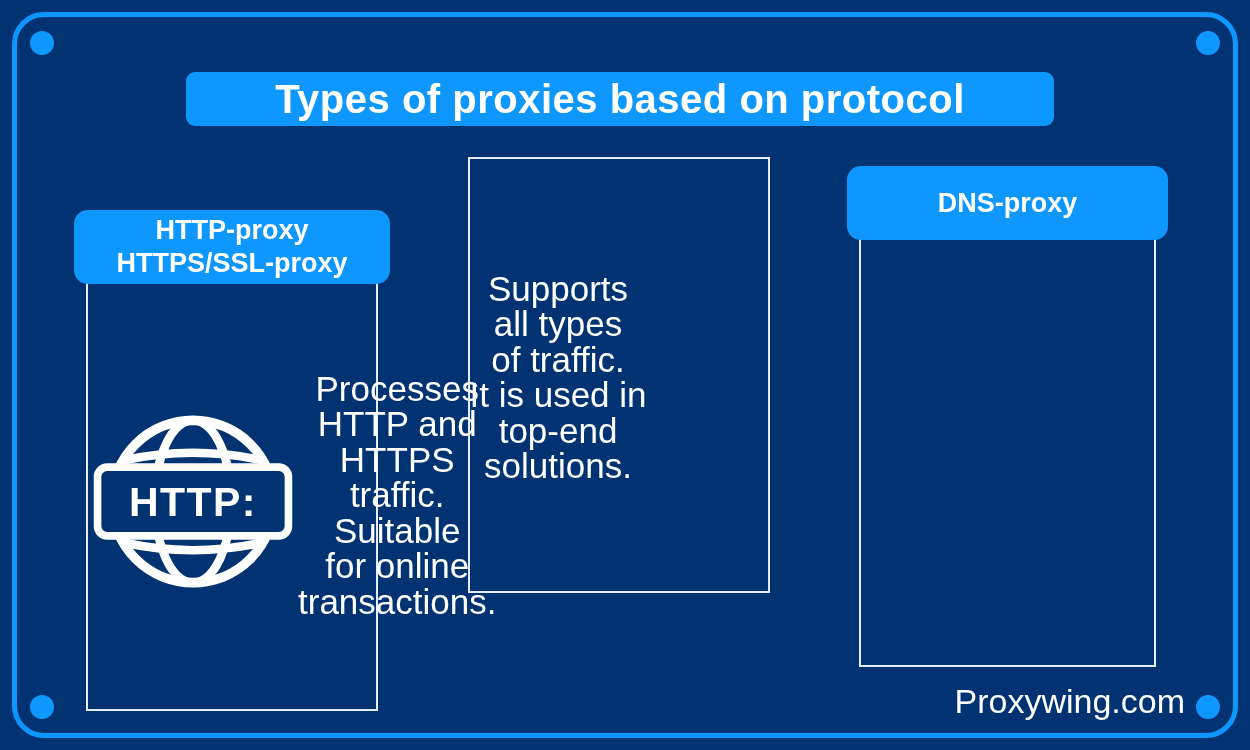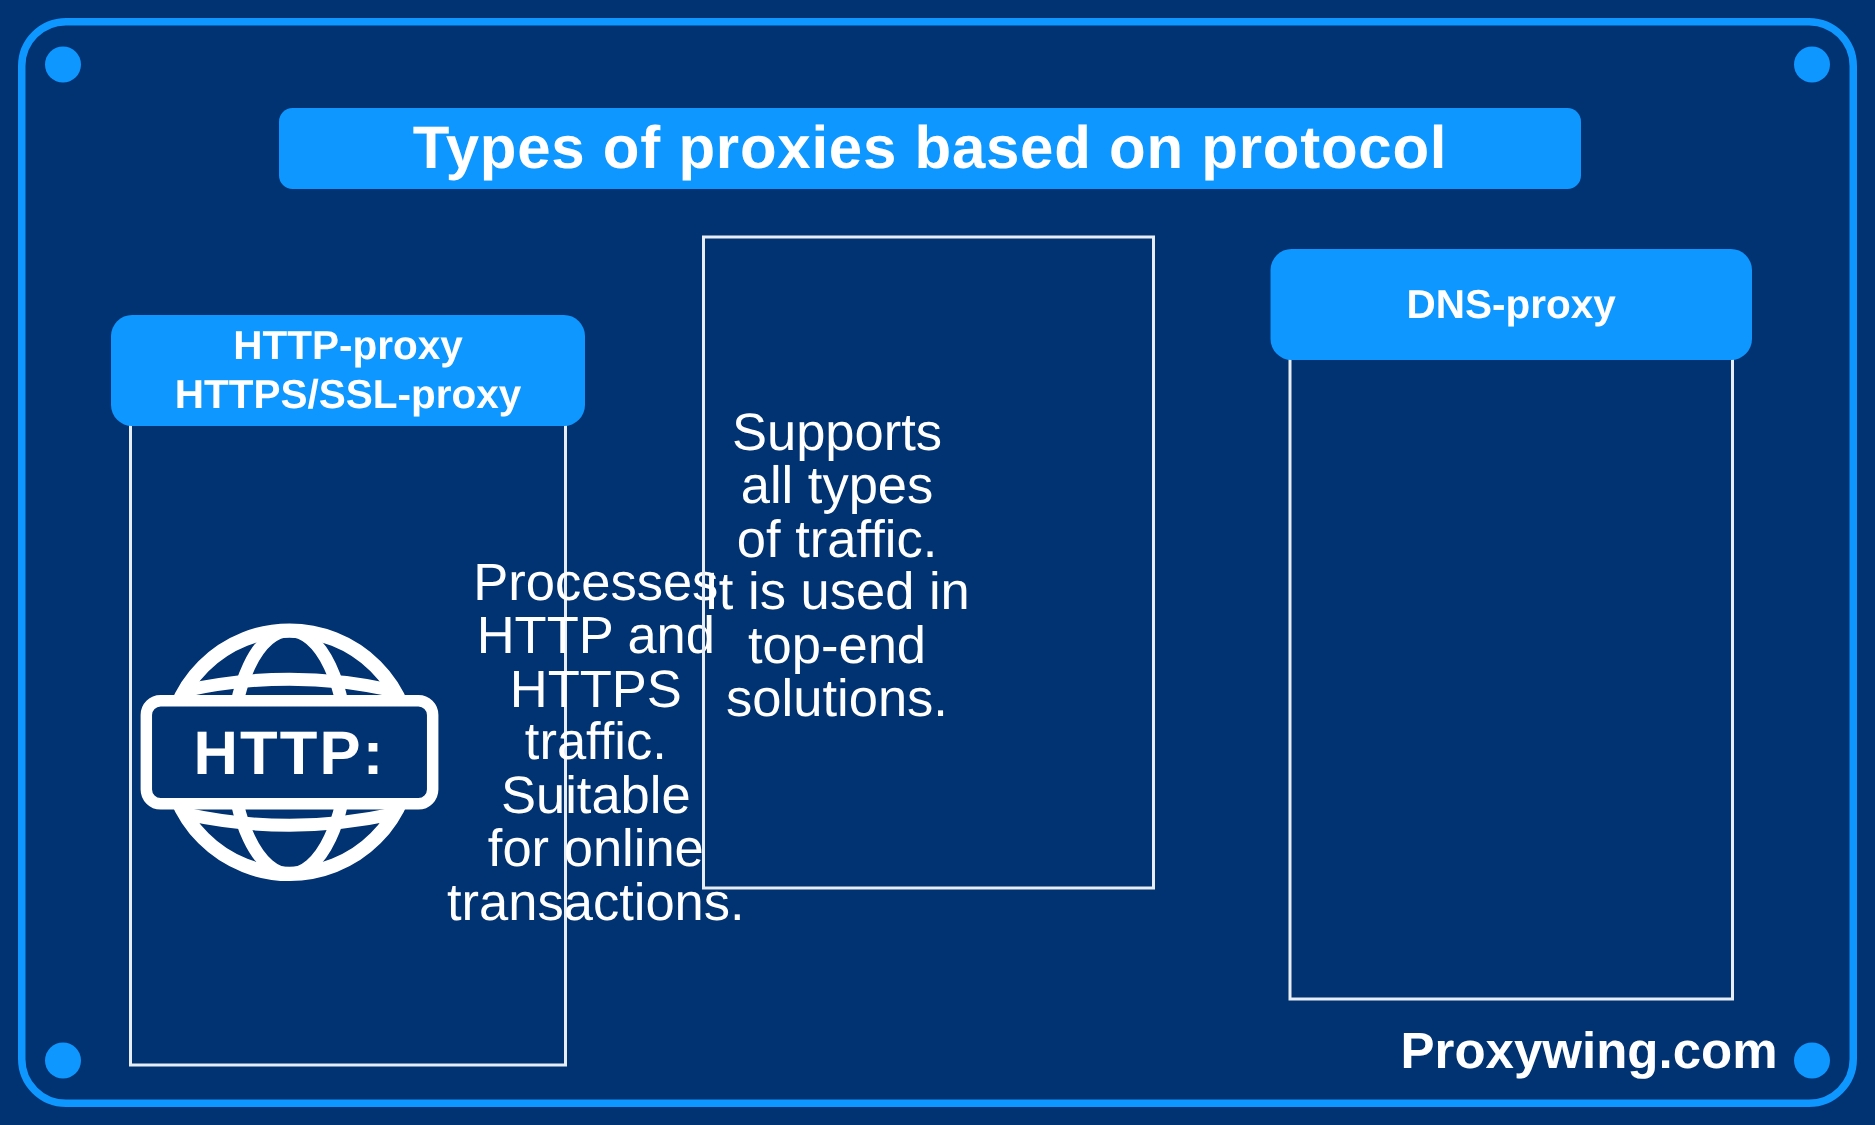--- a/index.html
+++ b/index.html
@@ -111,21 +111,21 @@
     text-align: center;
     white-space: pre-line;
   }
 
   .footer-brand {
     position: absolute;
     top: 682px;
     right: 65px;
     color: var(--text);
     font-size: 34px;
-    font-weight: bold;
+    font-weight: normal;
   }
 </style>
 </head>
 <body>
 
 <div class="stage">
 
   <div class="frame"></div>
   <div class="dot dot-tl"></div>
   <div class="dot dot-tr"></div>

